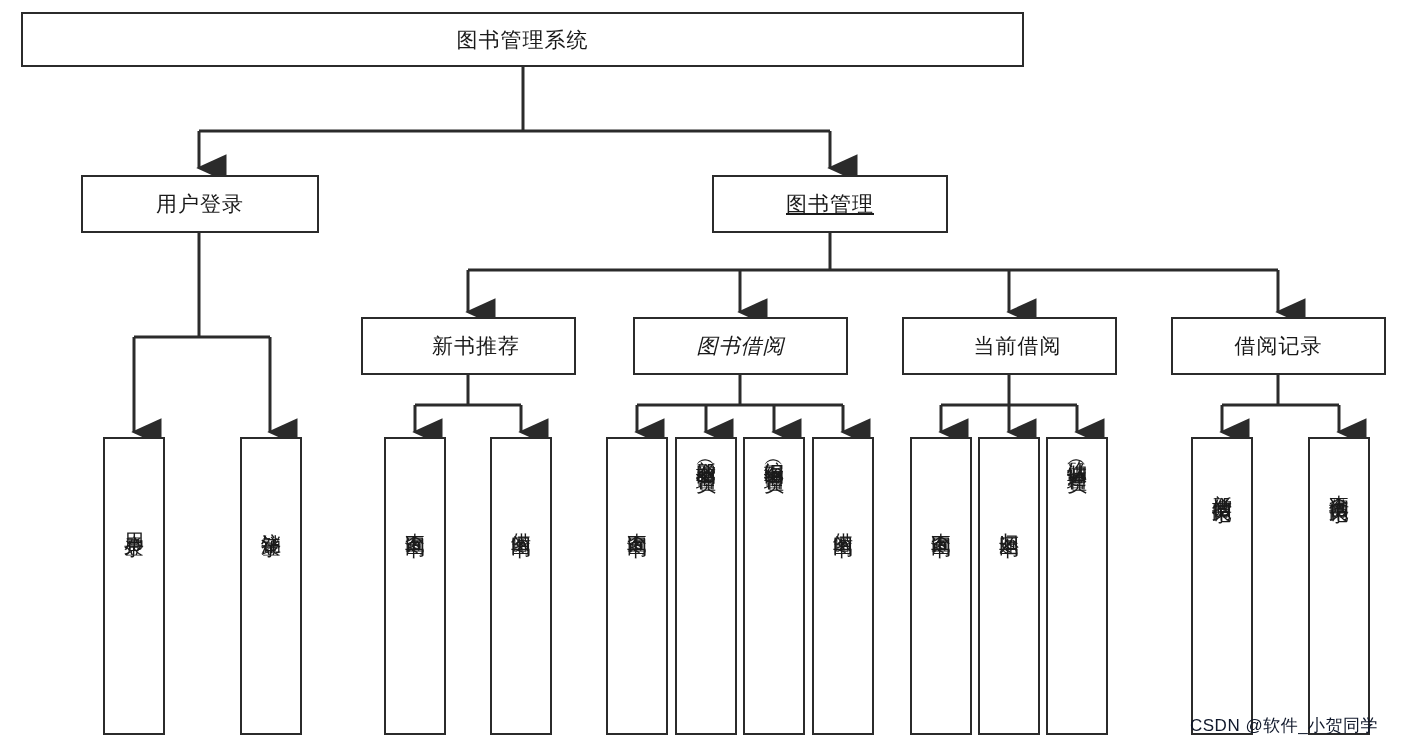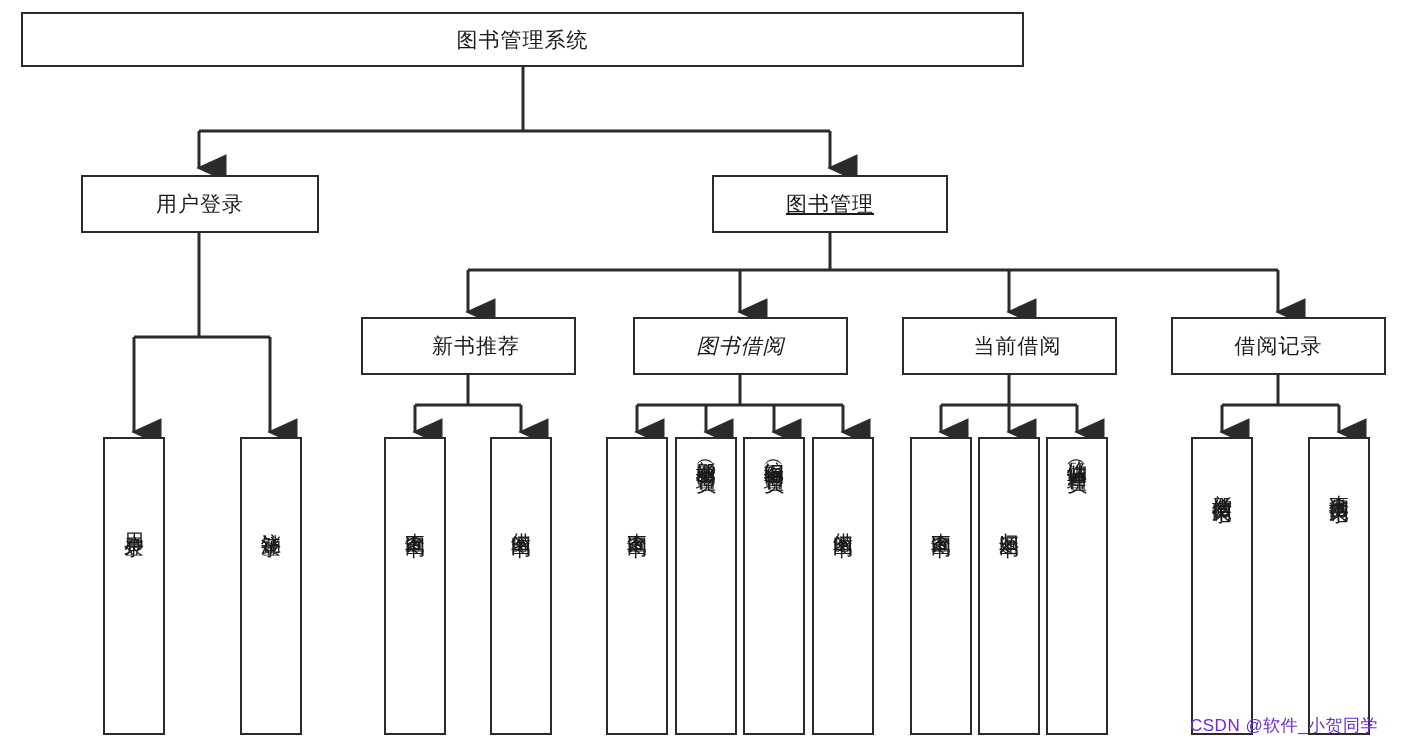--- a/index.html
+++ b/index.html
@@ -50,21 +50,21 @@
     text-orientation: upright;
     line-height: 1.06;
     white-space: nowrap;
     letter-spacing: 2px;
   }
   .watermark {
     position: absolute;
     left: 1190px;
     top: 714px;
     font-size: 17px;
-    color: #6d28d9;
+    color: #0f172a;
     white-space: nowrap;
     letter-spacing: 0.5px;
   }
 </style>
 </head>
 <body>
 
 <div id="canvas">
 
   <svg id="wires" viewBox="0 0 1405 747" xmlns="http://www.w3.org/2000/svg">

